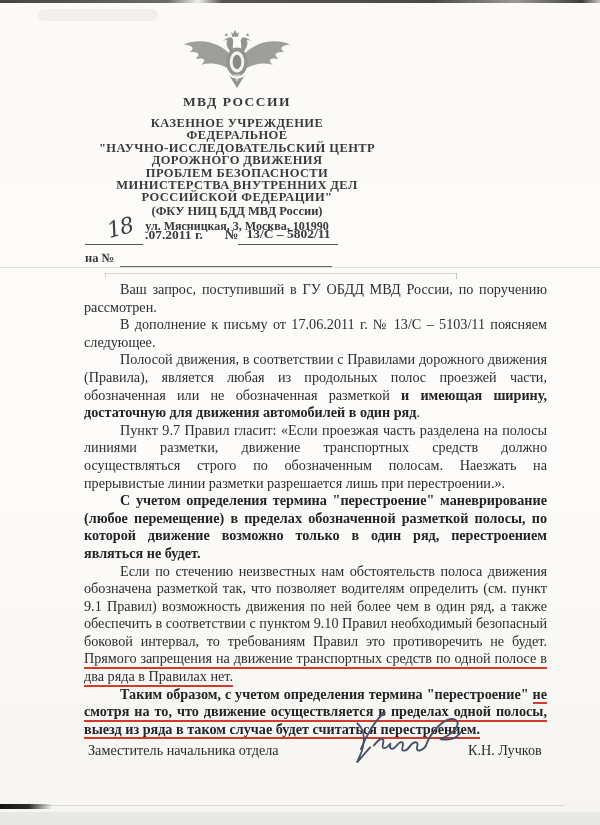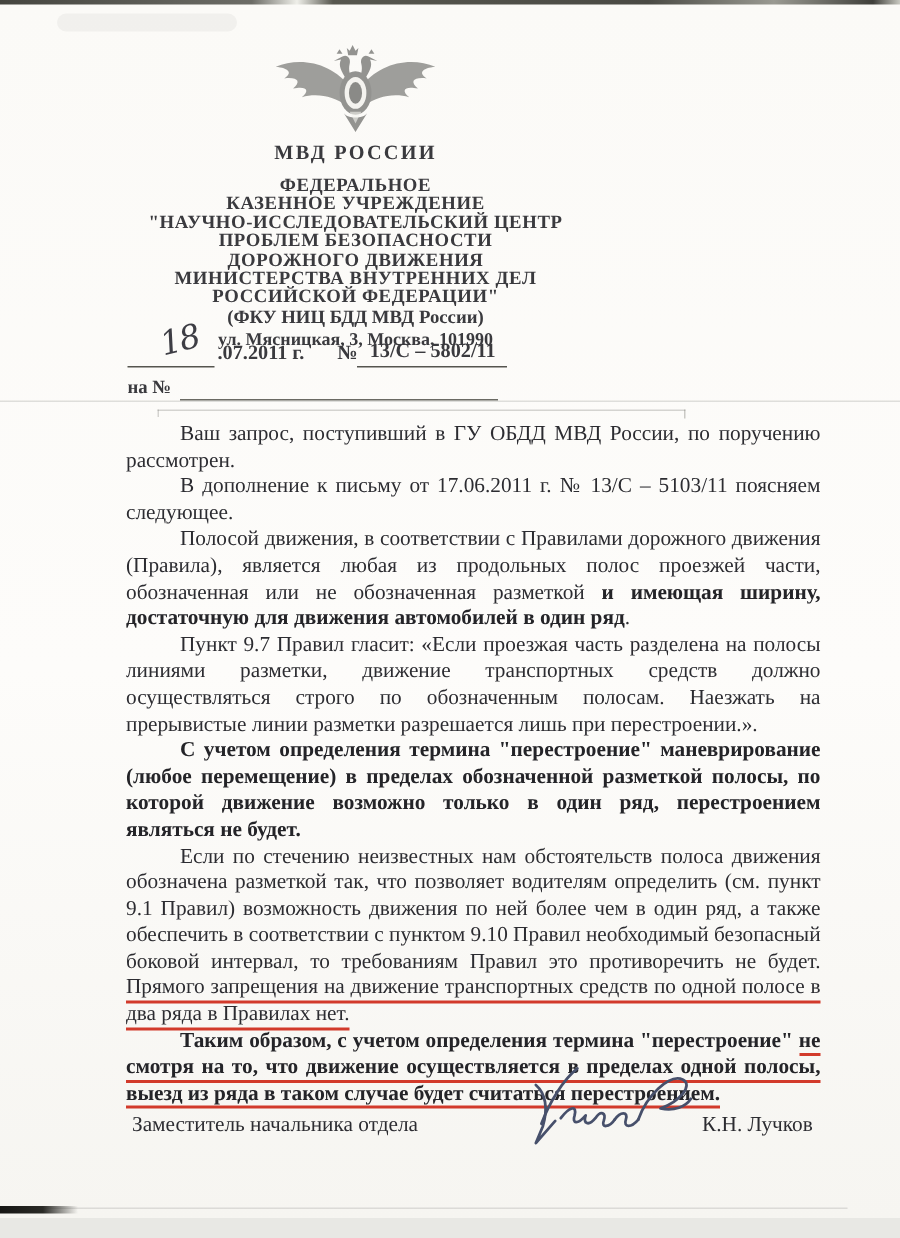--- a/index.html
+++ b/index.html
@@ -78,25 +78,25 @@
 
         <ellipse cx="60" cy="33" rx="11" ry="15"></ellipse>
         <ellipse cx="60" cy="33" rx="7.5" ry="11" fill="#f4f3ef"></ellipse>
         <ellipse cx="60" cy="33" rx="4.5" ry="7.5" fill="#8a8a87"></ellipse>
 
         <path d="M52,47 L60,60 L68,47 C65,51 55,51 52,47 Z"></path>
         <path d="M56,46 l4,8 l4,-8 z" fill="#f4f3ef" opacity="0.6"></path>
       </g>
     </svg>
     <div class="lh-org">МВД РОССИИ</div>
+    <div class="lh-line">КАЗЕННОЕ  УЧРЕЖДЕНИЕ</div>
     <div class="lh-line">ФЕДЕРАЛЬНОЕ</div>
-    <div class="lh-line">КАЗЕННОЕ  УЧРЕЖДЕНИЕ</div>
     <div class="lh-line">"НАУЧНО-ИССЛЕДОВАТЕЛЬСКИЙ ЦЕНТР</div>
+    <div class="lh-line">ДОРОЖНОГО ДВИЖЕНИЯ</div>
     <div class="lh-line">ПРОБЛЕМ БЕЗОПАСНОСТИ</div>
-    <div class="lh-line">ДОРОЖНОГО ДВИЖЕНИЯ</div>
     <div class="lh-line">МИНИСТЕРСТВА  ВНУТРЕННИХ ДЕЛ</div>
     <div class="lh-line">РОССИЙСКОЙ ФЕДЕРАЦИИ"</div>
     <div class="lh-abbr">(ФКУ НИЦ БДД МВД России)</div>
     <div class="lh-addr">ул. Мясницкая, 3, Москва, 101990</div>
   </div>
 
   <div class="dateline">
     <span class="day-slot">
       <span class="day-hand">18</span>
     </span>

